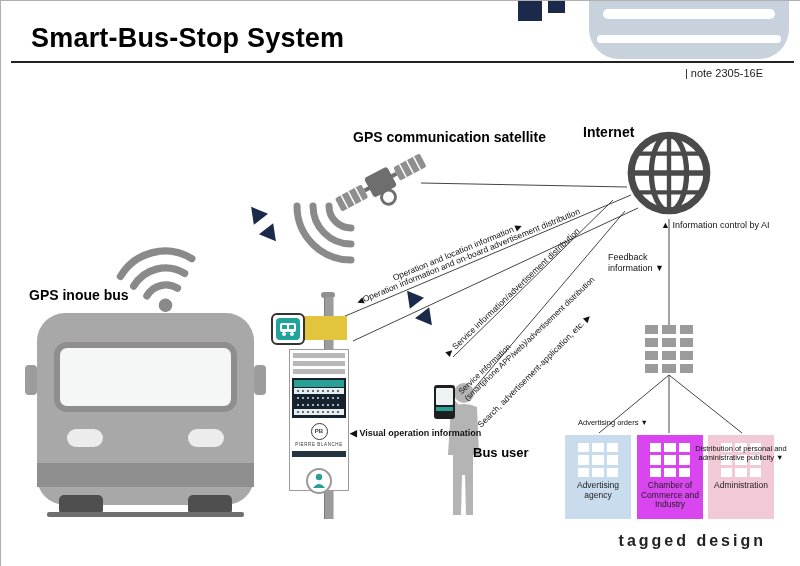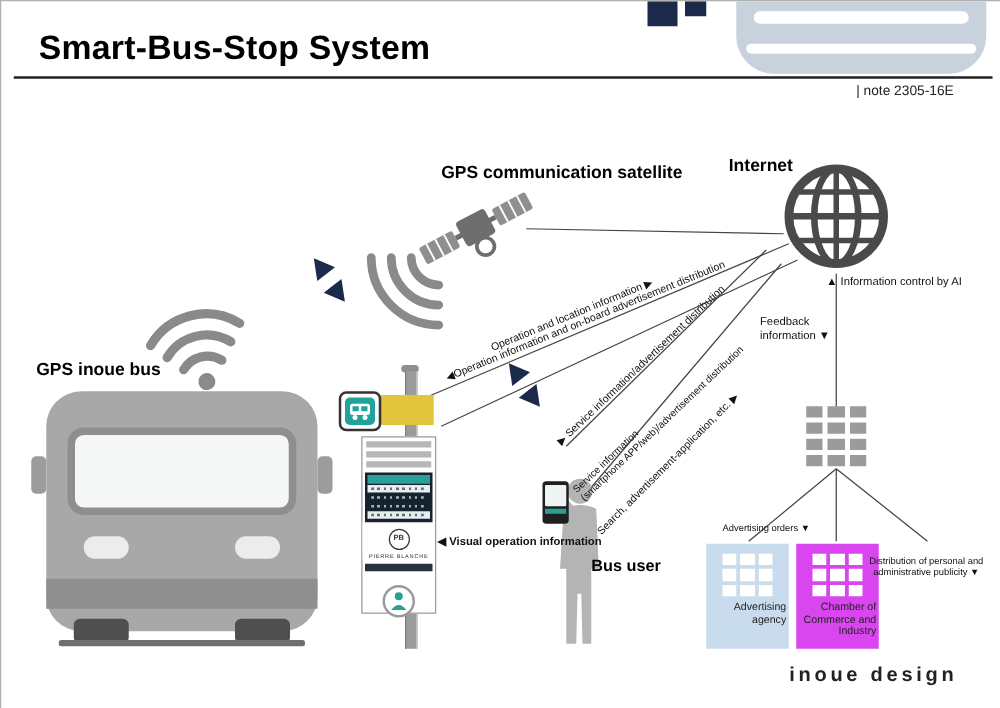--- a/index.html
+++ b/index.html
@@ -63,21 +63,21 @@
   
   .building { left:644px; top:324px; width:48px; height:48px; display:grid;
     grid-template-columns:repeat(3,1fr); grid-template-rows:repeat(4,1fr); gap:4px; }
   .building > div { background:#9b9b9b; }
 
   
   .org-box { position:absolute; top:434px; width:66px; height:84px; }
   .org-icon { width:40px; height:34px; margin:8px auto 4px auto; display:grid;
     grid-template-columns:repeat(3,1fr); grid-template-rows:repeat(3,1fr); gap:3px; }
   .org-icon > div { background:#fff; }
-  .org-label { font-size:8.5px; line-height:1.12; text-align:right; color:#222; padding:0 2px; }
+  .org-label { font-size:8.5px; line-height:1.12; text-align:center; color:#222; padding:0 2px; }
 
   .footer { right:35px; top:531px; font-size:16px; font-weight:bold; letter-spacing:3px; color:#222; }
 
   svg.lines { position:absolute; left:0; top:0; pointer-events:none; }
 </style>
 </head>
 <body>
 
 <div class="stage">
 
@@ -243,20 +243,34 @@
         <div></div>
         <div></div>
         <div></div>
         <div></div>
         <div></div>
         <div></div>
         <div></div>
     </div>
     <div class="org-label">Chamber of Commerce and Industry</div>
   </div>
+  <div class="org-box" style="left:707px;background:#f2c9d6;">
+    <div class="org-icon">
+      <div></div>
+        <div></div>
+        <div></div>
+        <div></div>
+        <div></div>
+        <div></div>
+        <div></div>
+        <div></div>
+        <div></div>
+    </div>
+    <div class="org-label">Administration</div>
+  </div>
 
   <div class="abs" style="left:246px;top:204px;width:42px;height:44px;">
     <div class="tri tri-up" style="left:0;top:0;"></div>
     <div class="tri tri-down" style="left:15px;top:22px;"></div>
   </div>
   <div class="abs" style="left:402px;top:288px;width:42px;height:44px;">
     <div class="tri tri-up" style="left:0;top:0;"></div>
     <div class="tri tri-down" style="left:15px;top:22px;"></div>
   </div>
 
@@ -273,14 +287,14 @@
     <div>(smartphone APP/web)/advertisement distribution</div>
   </div>
   <div class="rot" style="left:478px;top:420px;transform:rotate(-45deg);">Search, advertisement-application, etc. ▶</div>
 
   <div class="flow-label" style="left:349px;top:427px;font-weight:bold;">◀ Visual operation information</div>
   <div class="flow-label" style="left:660px;top:219px;">▲ Information control by AI</div>
   <div class="flow-label" style="left:607px;top:251px;width:62px;line-height:1.2;">Feedback information ▼</div>
   <div class="flow-label" style="left:566px;top:417px;width:92px;font-size:7.5px;text-align:center;">Advertising orders ▼</div>
   <div class="flow-label" style="left:684px;top:404px;width:112px;font-size:7.5px;text-align:center;line-height:1.2;margin-top:39px;">Distribution of personal and administrative publicity ▼</div>
 
-  <div class="abs footer">inoue design</div>
+  <div class="abs footer">tagged design</div>
 </div>
 
 </body></html>

